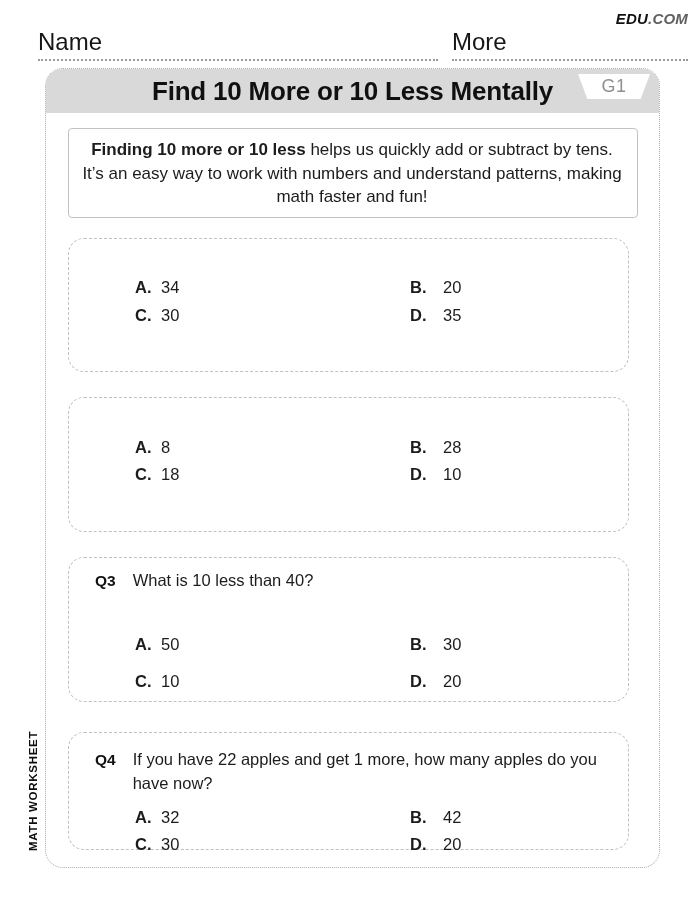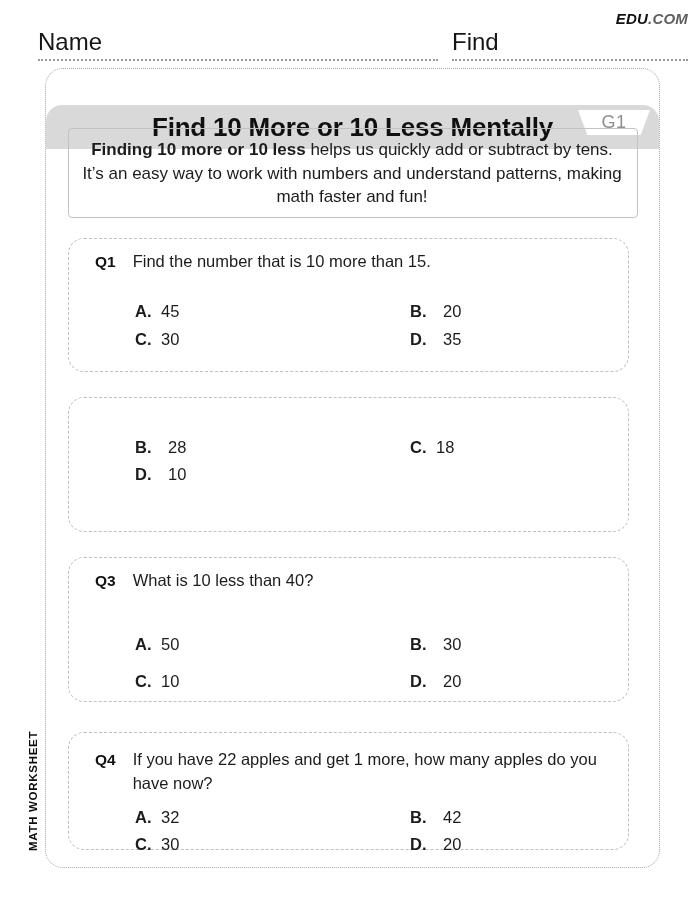--- a/index.html
+++ b/index.html
@@ -23,21 +23,21 @@
 
   
   .sheet {
     position: absolute; left: 45px; top: 68px; width: 615px; height: 800px;
     border: 1.5px dotted #ababab; border-radius: 18px; background: #fff;
   }
 
   
   .title-bar {
     position: absolute; left: 0; top: 0; right: 0; height: 44px;
-    background: #d9d9d9; border-radius: 16px 16px 0 0; margin-top: 36px;
+    background: #d9d9d9; border-radius: 16px 16px 0 0;
   }
   .title-bar .title {
     text-align: center; font-size: 26px; font-weight: 700; color: #101010;
     padding-top: 7px; letter-spacing: -0.2px;
   }
   .grade-badge {
     position: absolute; right: 9px; top: 5px; width: 72px; height: 25px;
     background: #ffffff; clip-path: polygon(0 0, 100% 0, 87% 100%, 13% 100%);
     display: flex; align-items: center; justify-content: center;
     font-size: 18px; color: #8f8f8f; letter-spacing: 0.5px;
@@ -89,49 +89,46 @@
 <body>
 
 <div class="brand">
   <span class="b1">EDU</span><span class="b2">.COM</span>
 </div>
 
 <div class="fill-field" id="name-field">
   <span class="lbl">Name</span>
 </div>
 <div class="fill-field" id="date-field">
-  <span class="lbl">Find</span>
+  <span class="lbl">More</span>
 </div>
 
 <div class="sheet">
 
   <div class="title-bar">
     <div class="title">Find 10 More or 10 Less Mentally</div>
     <div class="grade-badge">G1</div>
   </div>
 
   <div class="intro-box">
     <b>Finding 10 more or 10 less</b><span> helps us quickly add or subtract by tens. It’s an easy way to work with numbers and understand patterns, making math faster and fun!</span>
   </div>
 
   <div class="qbox" id="q1">
-    <div class="qhead">
-      <span class="qid">Q1</span>
-      <span class="qtext">Find the number that is 10 more than 15.</span>
-    </div>
     <div class="options">
-      <div class="opt"><span class="letter">A.</span><span>45</span></div>
+      <div class="opt"><span class="letter">A.</span><span>34</span></div>
       <div class="opt right"><span class="letter">B.</span><span>20</span></div>
       <div class="opt"><span class="letter">C.</span><span>30</span></div>
       <div class="opt right"><span class="letter">D.</span><span>35</span></div>
     </div>
   </div>
 
   <div class="qbox" id="q2">
     <div class="options">
+      <div class="opt"><span class="letter">A.</span><span>8</span></div>
       <div class="opt right"><span class="letter">B.</span><span>28</span></div>
       <div class="opt"><span class="letter">C.</span><span>18</span></div>
       <div class="opt right"><span class="letter">D.</span><span>10</span></div>
     </div>
   </div>
 
   <div class="qbox" id="q3">
     <div class="qhead">
       <span class="qid">Q3</span>
       <span class="qtext">What is 10 less than 40?</span>

